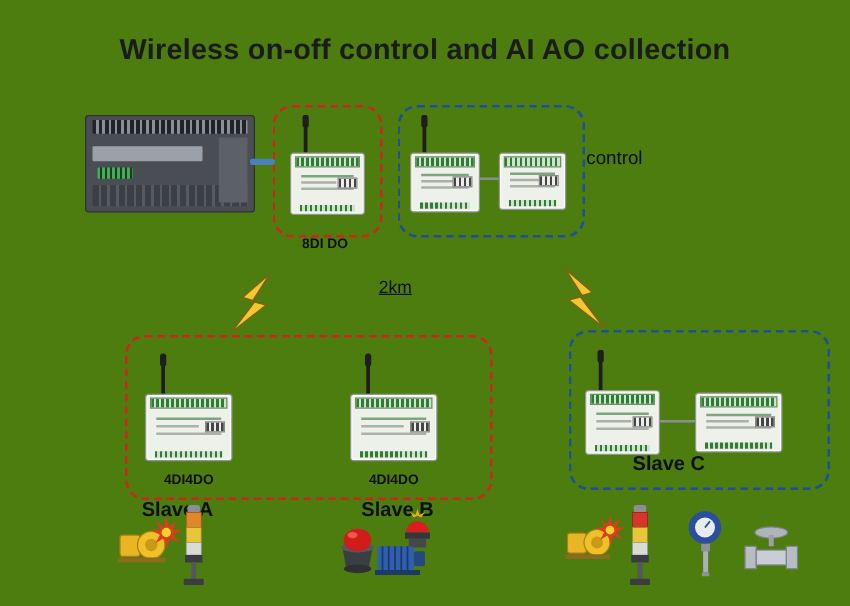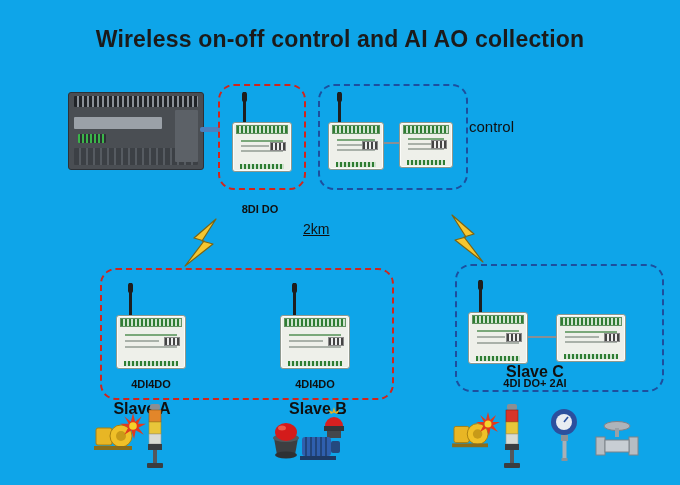--- a/index.html
+++ b/index.html
@@ -1,17 +1,17 @@
 <!DOCTYPE html>
 <html><head>
 <meta charset="utf-8">
 <style>
   html,body{margin:0;padding:0;background:#fff;}
   #stage{
-    position:relative; width:680px; height:485px; background:#0ea5e9;
+    position:relative; width:680px; height:485px; background:#4d7c0f;
     font-family:"Liberation Sans", sans-serif; overflow:hidden;
   }
   .abs{position:absolute;}
   
   #title{
     left:0; right:0; top:26px; text-align:center;
     font-size:23px; font-weight:600; color:#1b1b1b; letter-spacing:.2px;
   }
   
   .groupbox{border-radius:16px; border:2px dashed #d1251b;}
@@ -103,21 +103,21 @@
       <span class="fl g" style="top:15px;"></span>
       <span class="fl" style="top:20px; right:20px;"></span>
       <span class="fl" style="top:25px;"></span>
       <span class="dip" style="top:17px;"></span>
       <span class="term-b"></span>
     </div>
   </div>
 
   <div id="master-label" class="abs" style="left:469px; top:118px;">control</div>
 
-  <div class="abs lbl" style="left:218px; top:203px; width:84px;">8DI DO</div>
+  <div class="abs lbl" style="left:218px; top:189px; width:84px;">8DI DO</div>
 
   <svg class="abs" style="left:180px; top:218px;" width="46" height="50" viewBox="0 0 46 50">
     <path d="M36 1 L14 20 L24 23 L5 48 L33 26 L22 23 Z" fill="#f5c630" stroke="#7a6414" stroke-width="1.2" stroke-linejoin="round"></path>
   </svg>
   <div class="abs plain" style="left:303px; top:221px;">2km</div>
   <svg class="abs" style="left:442px; top:214px; transform:scaleX(-1);" width="46" height="50" viewBox="0 0 46 50">
     <path d="M36 1 L14 20 L24 23 L5 48 L33 26 L22 23 Z" fill="#f5c630" stroke="#7a6414" stroke-width="1.2" stroke-linejoin="round"></path>
   </svg>
 
   <div class="abs groupbox" style="left:100px; top:268px; width:290px; height:128px;"></div>
@@ -173,21 +173,20 @@
       <span class="term-t"></span>
       <span class="fl g" style="top:16px;"></span>
       <span class="fl" style="top:21px; right:26px;"></span>
       <span class="fl" style="top:26px;"></span>
       <span class="dip" style="top:18px;"></span>
       <span class="term-b"></span>
     </div>
   </div>
 
   <div class="abs slv" style="left:470px; top:363px; width:130px;">Slave C</div>
-  <div class="abs lbl" style="left:460px; top:377px; width:150px;">4DI DO+ 2AI</div>
 
   <svg class="abs" style="left:94px; top:418px;" width="40" height="36" viewBox="0 0 40 36">
     <rect x="2" y="10" width="16" height="17" rx="2" fill="#e8b625" stroke="#a87f10"></rect>
     <circle cx="27" cy="18" r="11" fill="#f0c028" stroke="#a87f10"></circle>
     <circle cx="27" cy="18" r="5" fill="#c89a18"></circle>
     <rect x="0" y="28" width="38" height="4" fill="#8a6d1a"></rect>
   </svg>
   <svg class="abs" style="left:120px; top:413px;" width="26" height="26" viewBox="0 0 24 24">
     <path d="M12 0 L14 8 L20 3 L16.5 10 L24 10 L17 13.5 L22 20 L14.5 16 L13 24 L10.5 16 L4 20 L7.5 13.5 L0 10 L8 10 L4 3 L10 8 Z" fill="#e23a1e"></path>
     <circle cx="12" cy="12" r="3.5" fill="#f6d32a"></circle>

